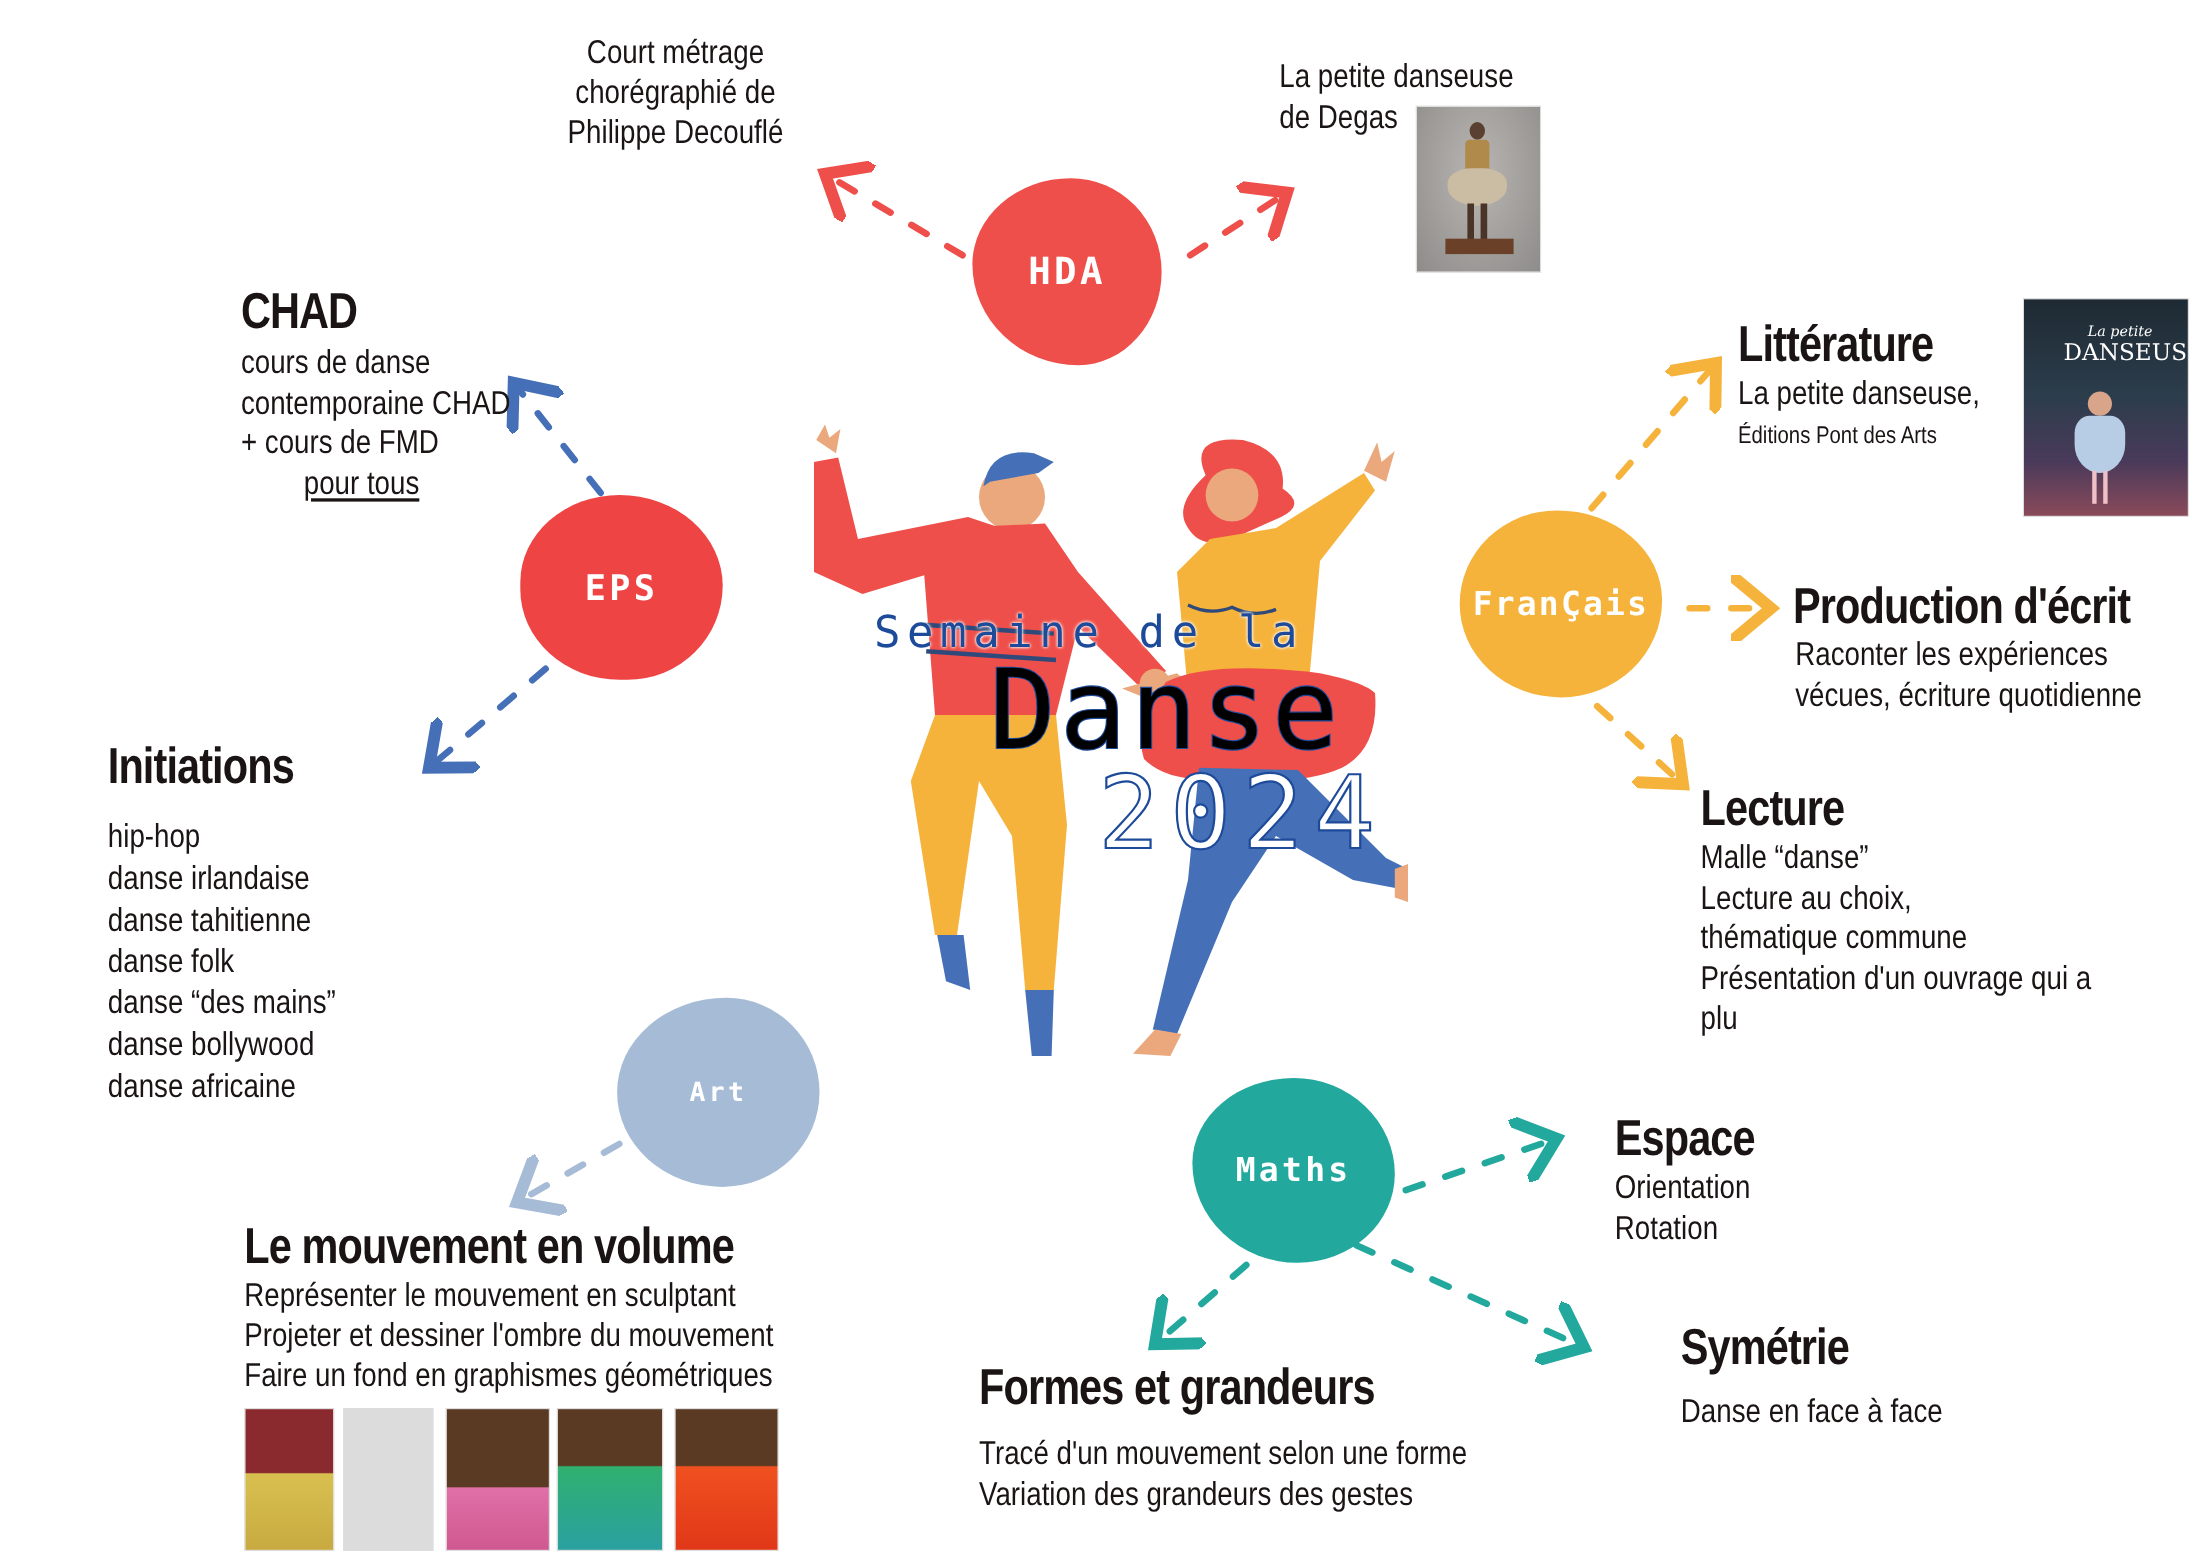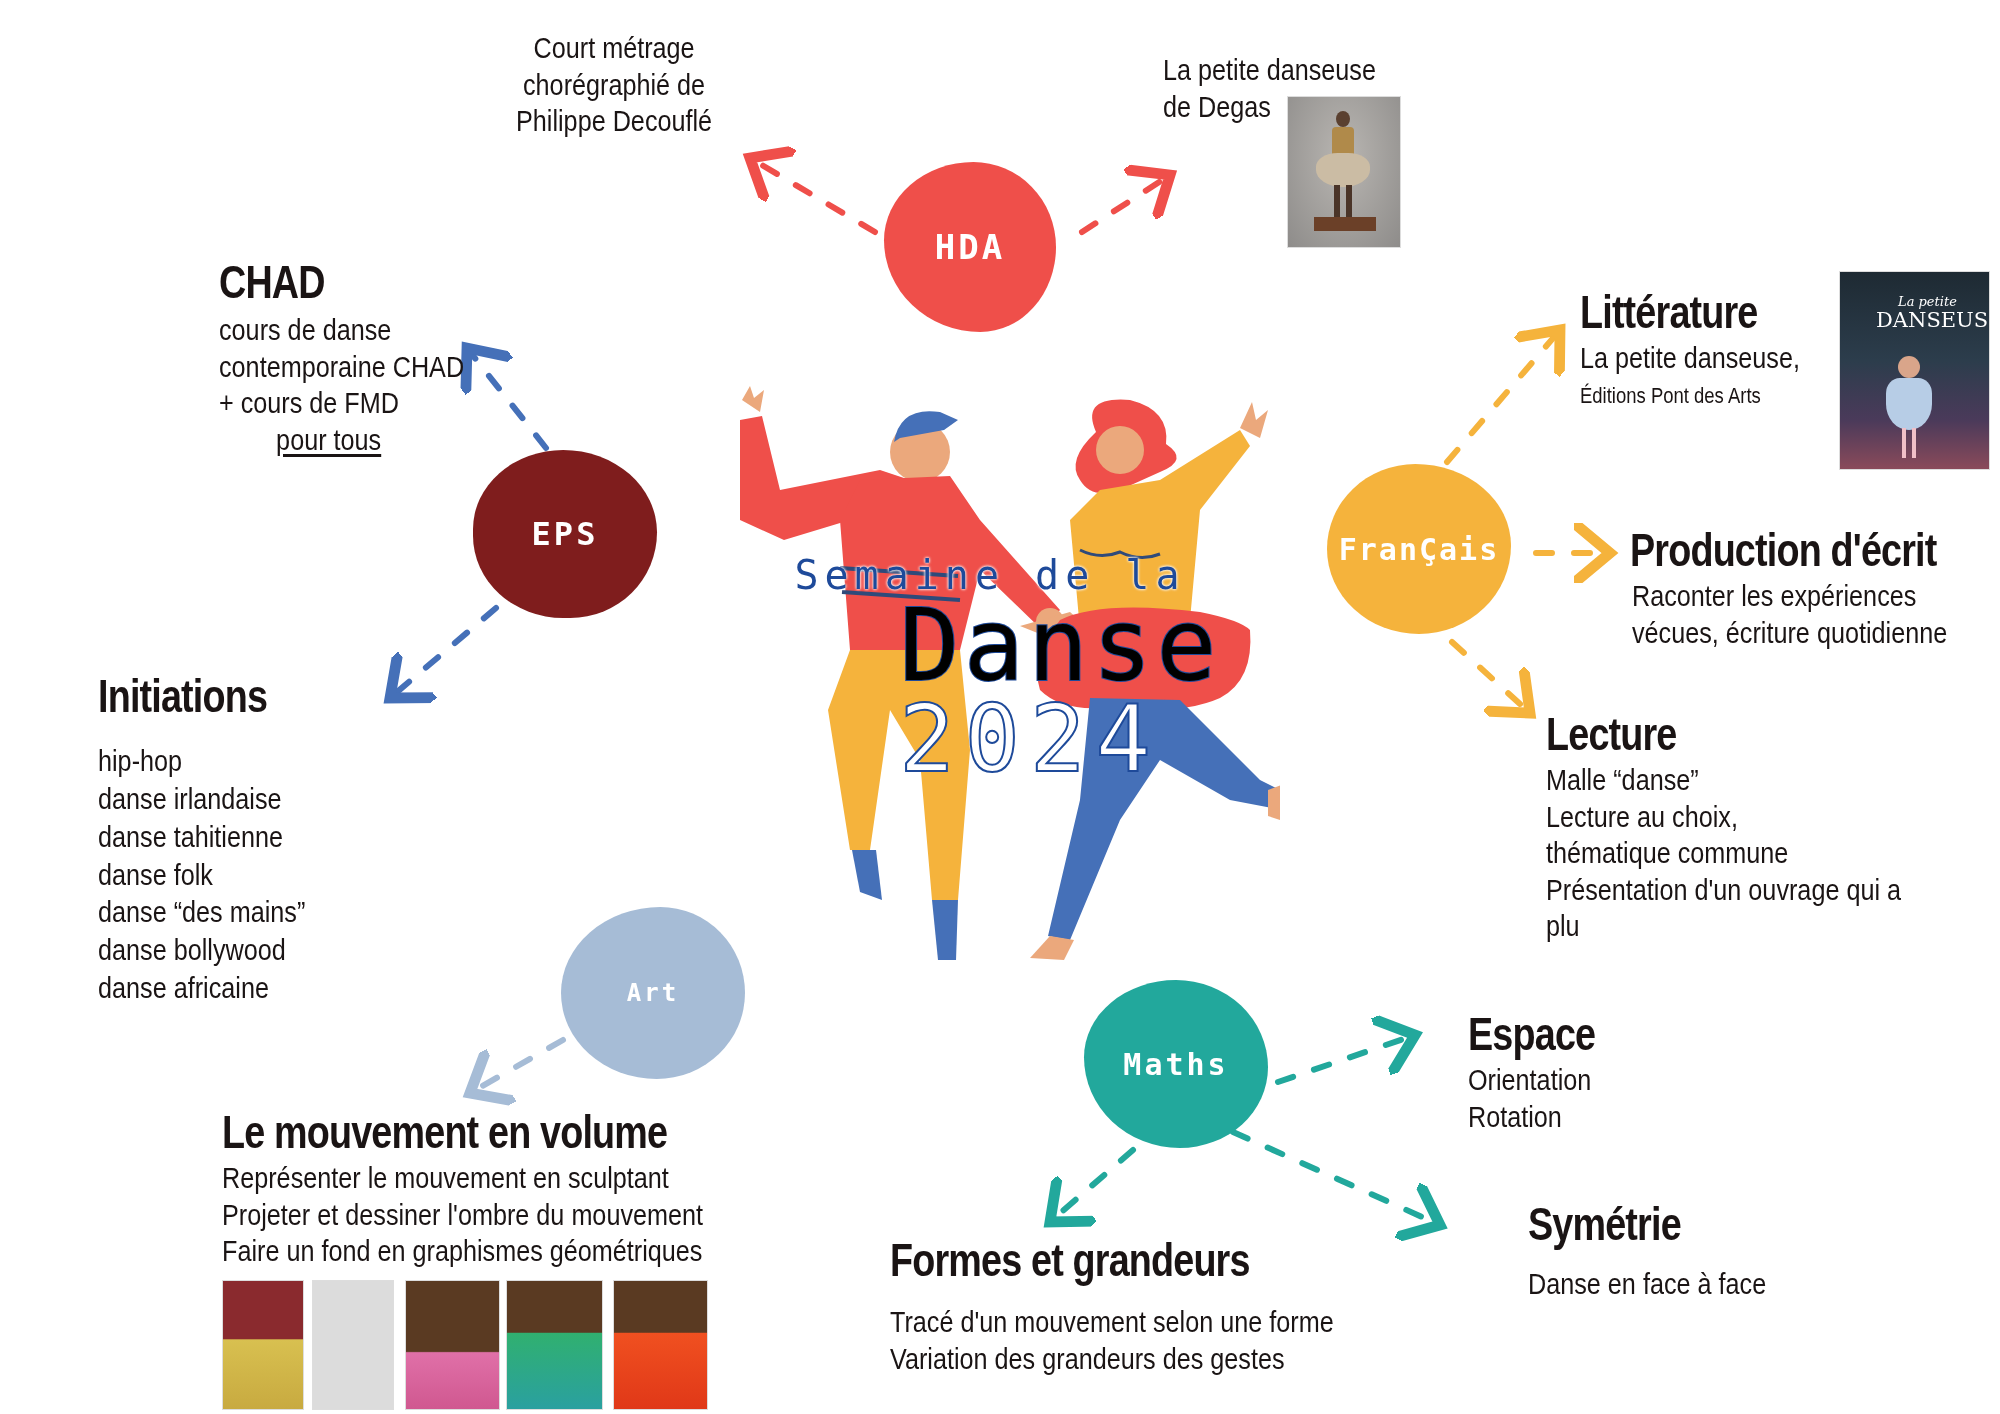--- a/index.html
+++ b/index.html
@@ -52,21 +52,21 @@
 
     <path d="M1278,1082 L1415,1035" stroke="#22a89c" marker-end="url(#mt)"></path>
     <path d="M1233,1132 L1440,1225" stroke="#22a89c" marker-end="url(#mt)"></path>
     <path d="M1133,1150 L1050,1222" stroke="#22a89c" marker-end="url(#mt)"></path>
   </g>
 </svg>
 
 <div class="blob" style="left:884px;top:162px;width:172px;height:170px;background:#ef4f4a;border-radius:52% 48% 44% 56% / 46% 50% 50% 54%;font-size:34px;">
   <span>HDA</span>
 </div>
-<div class="blob" style="left:473px;top:450px;width:184px;height:168px;background:#7f1d1d;border-radius:50% 52% 48% 50% / 48% 50% 52% 50%;font-size:32px;">
+<div class="blob" style="left:473px;top:450px;width:184px;height:168px;background:#ef4444;border-radius:50% 52% 48% 50% / 48% 50% 52% 50%;font-size:32px;">
   <span>EPS</span>
 </div>
 <div class="blob" style="left:1327px;top:464px;width:184px;height:170px;background:#f5b33c;border-radius:48% 52% 50% 50% / 50% 48% 52% 50%;font-size:30px;letter-spacing:2px;">
   <span>FranÇais</span>
 </div>
 <div class="blob" style="left:561px;top:907px;width:184px;height:172px;background:#a6bcd6;border-radius:54% 46% 48% 52% / 50% 50% 50% 50%;font-size:24px;">
   <span>Art</span>
 </div>
 <div class="blob" style="left:1084px;top:980px;width:184px;height:168px;background:#22a89c;border-radius:50% 50% 48% 52% / 46% 52% 48% 54%;font-size:30px;">
   <span>Maths</span>
@@ -93,21 +93,21 @@
   <path d="M300,246 L350,232 L370,250 L340,262 Z" fill="#eba87c"></path>
   <path d="M340,240 Q380,220 480,232 Q520,240 530,250 Q534,300 500,318 Q460,336 380,328 Q340,330 320,310 Q310,280 340,240 Z" fill="#ef4f4a"></path>
   <path d="M370,318 L460,320 L540,400 L560,410 L552,428 L510,420 L440,380 L400,440 L350,560 L328,556 L360,420 Z" fill="#4570b8"></path>
   <path d="M330,556 L354,560 L344,580 L310,578 Z" fill="#eba87c"></path>
   <path d="M548,410 L564,404 L560,440 L548,436 Z" fill="#eba87c"></path>
 </svg>
 
 <div class="abs" style="left:760px;top:552px;width:460px;text-align:center;color:#1e4a9a;">
   <div style="font-family:'DejaVu Sans Mono',monospace;font-size:40px;letter-spacing:6px;text-shadow:0 0 3px #fff,0 0 3px #fff;">Semaine de la</div>
   <div style="position:relative;left:70px;font-family:'DejaVu Sans Mono',monospace;font-size:100px;line-height:96px;letter-spacing:4px;-webkit-text-stroke:2px #1e4a9a;color:#000000;paint-order:stroke;text-shadow:0 0 0 #1e4a9a;">Danse</div>
-  <div style="position:relative;left:40px;font-family:'DejaVu Sans Mono',monospace;font-size:92px;line-height:92px;letter-spacing:10px;-webkit-text-stroke:2px #1e4a9a;color:#ffffff;">2024</div>
+  <div style="position:relative;left:40px;font-family:'DejaVu Sans Mono',monospace;font-size:92px;line-height:92px;letter-spacing:10px;-webkit-text-stroke:2px #1e4a9a;color:#ffffff;text-align:right;">2024</div>
 </div>
 
 <div class="txt body" style="left:516px;top:30px;text-align:center;">
   <span class="line">Court métrage</span>
   <span class="line">chorégraphié de</span>
   <span class="line">Philippe Decouflé</span>
 </div>
 <div class="txt body" style="left:1163px;top:52px;">
   <span class="line">La petite danseuse</span>
   <span class="line">de Degas</span>

